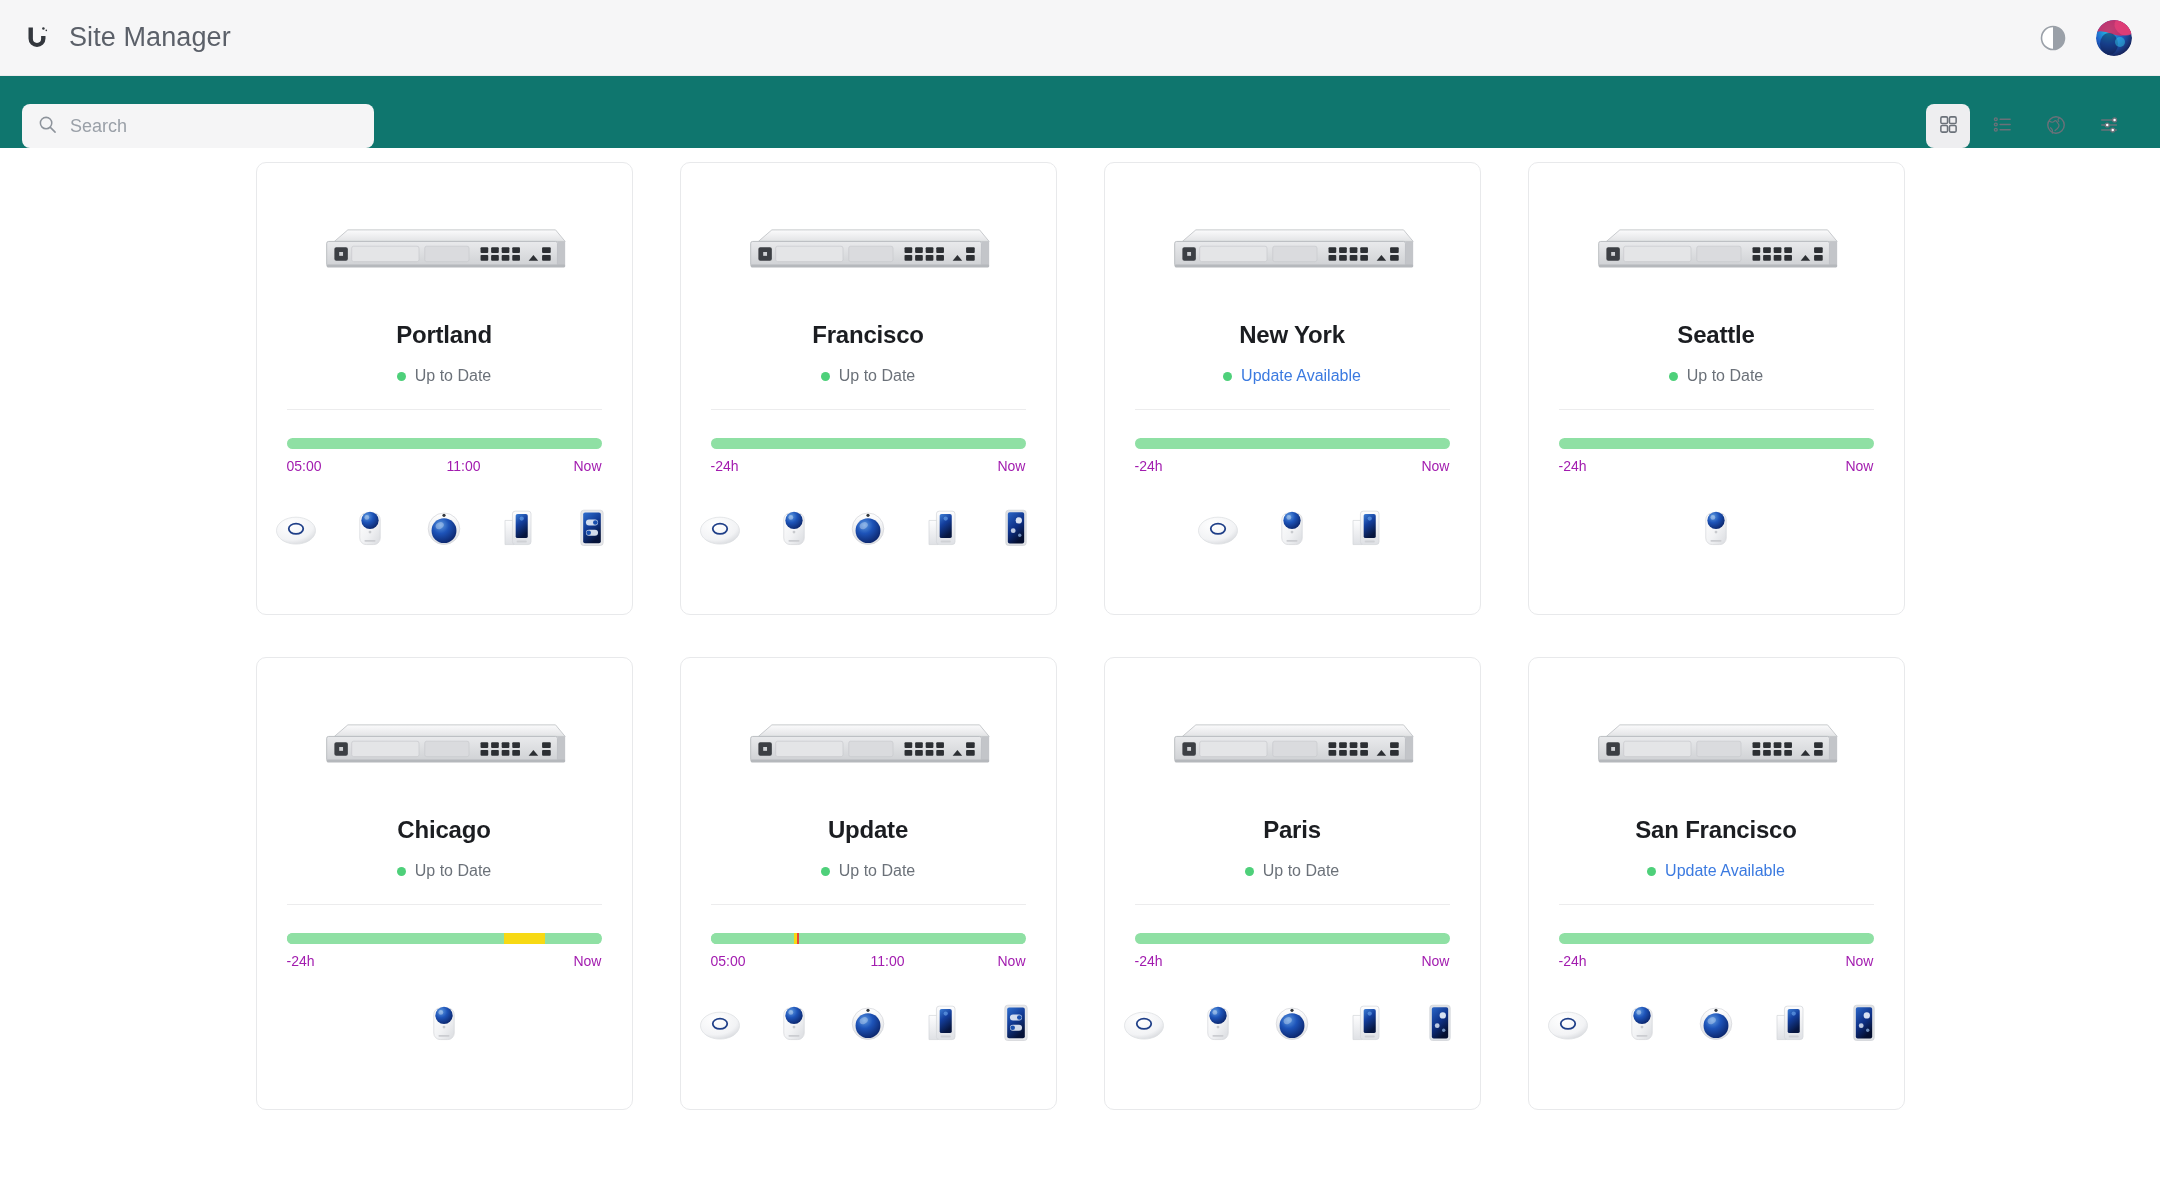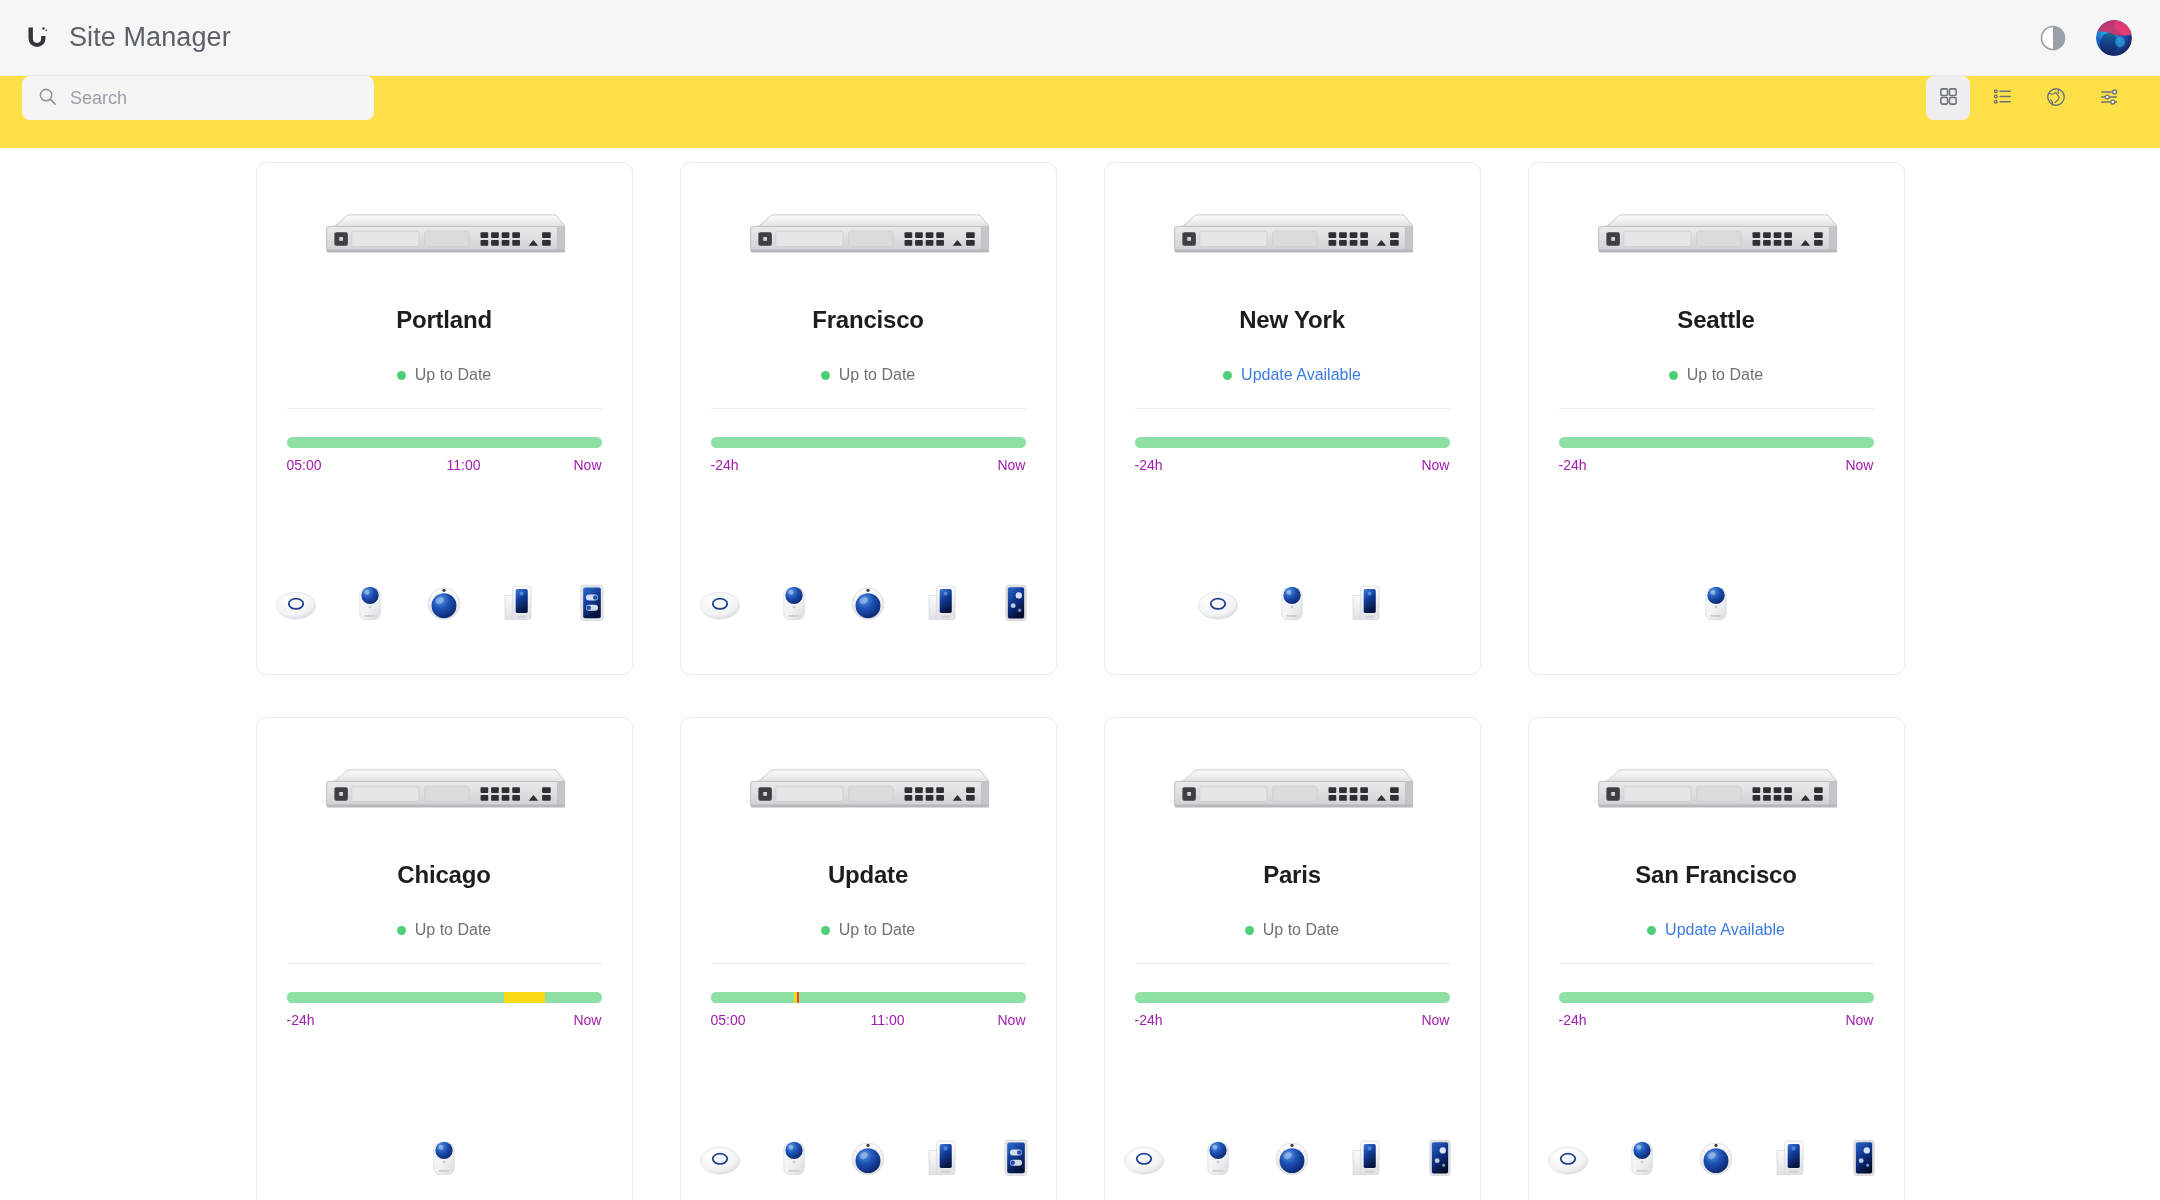--- a/index.html
+++ b/index.html
@@ -46,23 +46,23 @@
     border-radius: 50%;
     overflow: hidden;
     display: block;
     flex: none;
   }
 
   
   .toolbar {
     height: 72px;
     display: flex;
-    align-items: flex-start;
+    align-items: flex-end;
     padding: 0 28px 0 22px;
-    background: #fde047;
+    background: #0f766e;
   }
   .search-box {
     width: 352px;
     height: 44px;
     background: #f5f5f6;
     border-radius: 8px;
     display: flex;
     align-items: center;
     gap: 13px;
     padding: 0 16px;
@@ -102,22 +102,22 @@
     display: grid;
     grid-template-columns: repeat(4, 377px);
     justify-content: center;
     column-gap: 47px;
     row-gap: 42px;
   }
   .site-card {
     background: #ffffff;
     border: 1px solid #e8e9eb;
     border-radius: 10px;
-    height: 513px;
-    padding: 1px 30px;
+    height: 453px;
+    padding: 16px 30px;
     display: flex;
     flex-direction: column;
     align-items: center;
     cursor: pointer;
   }
 
   .device-hero {
     height: 150px;
     display: flex;
     align-items: center;
@@ -129,21 +129,21 @@
     font-weight: bold;
     color: #1b1d21;
     letter-spacing: -.2px;
     text-align: center;
     margin-top: -8px;
   }
   .status-row {
     display: flex;
     align-items: center;
     gap: 9px;
-    margin-top: 31px;
+    margin-top: 17px;
     height: 20px;
   }
   .status-dot {
     width: 9px; height: 9px;
     border-radius: 50%;
     background: #4ed07a;
     flex: none;
   }
   .status-text { font-size: 16px; color: #6b7179; }
   .status-text.link { color: #3b7ae0; }

